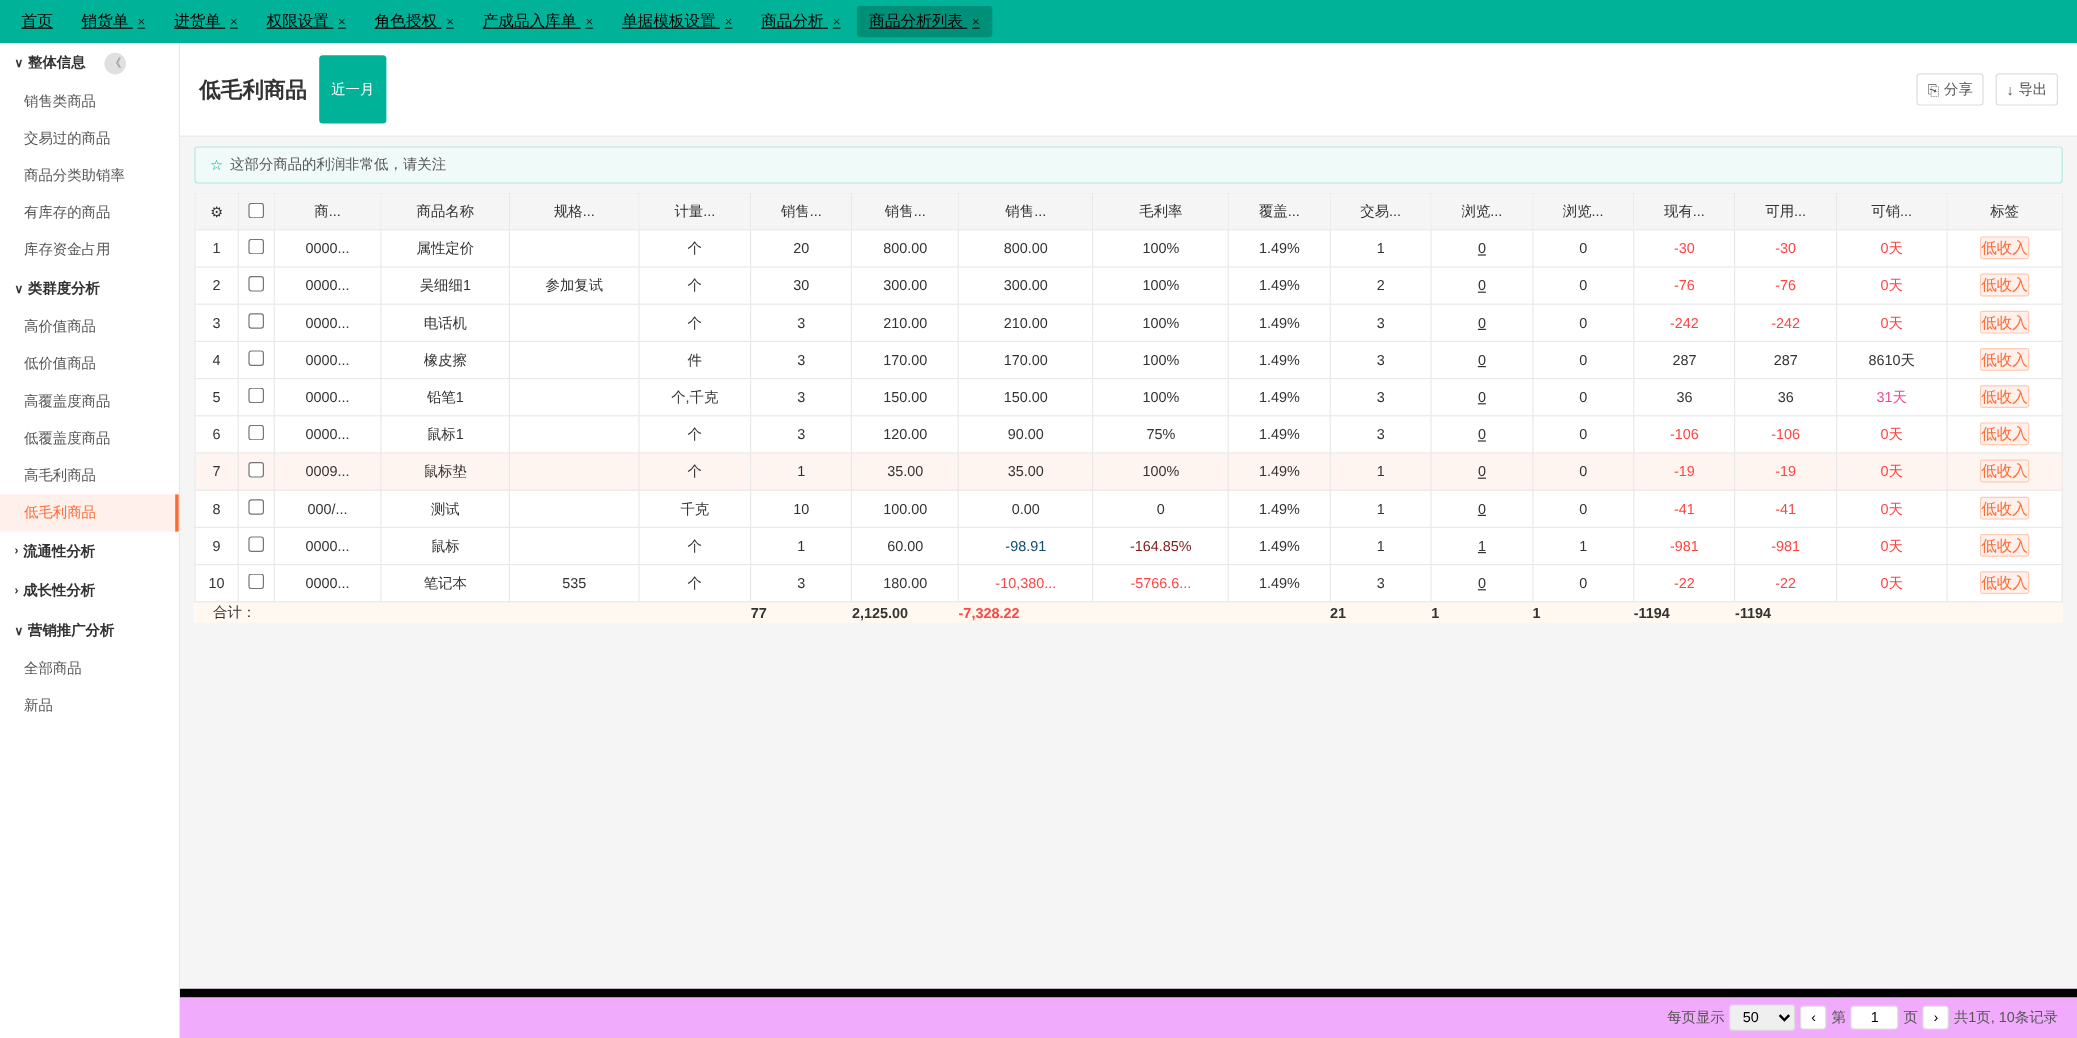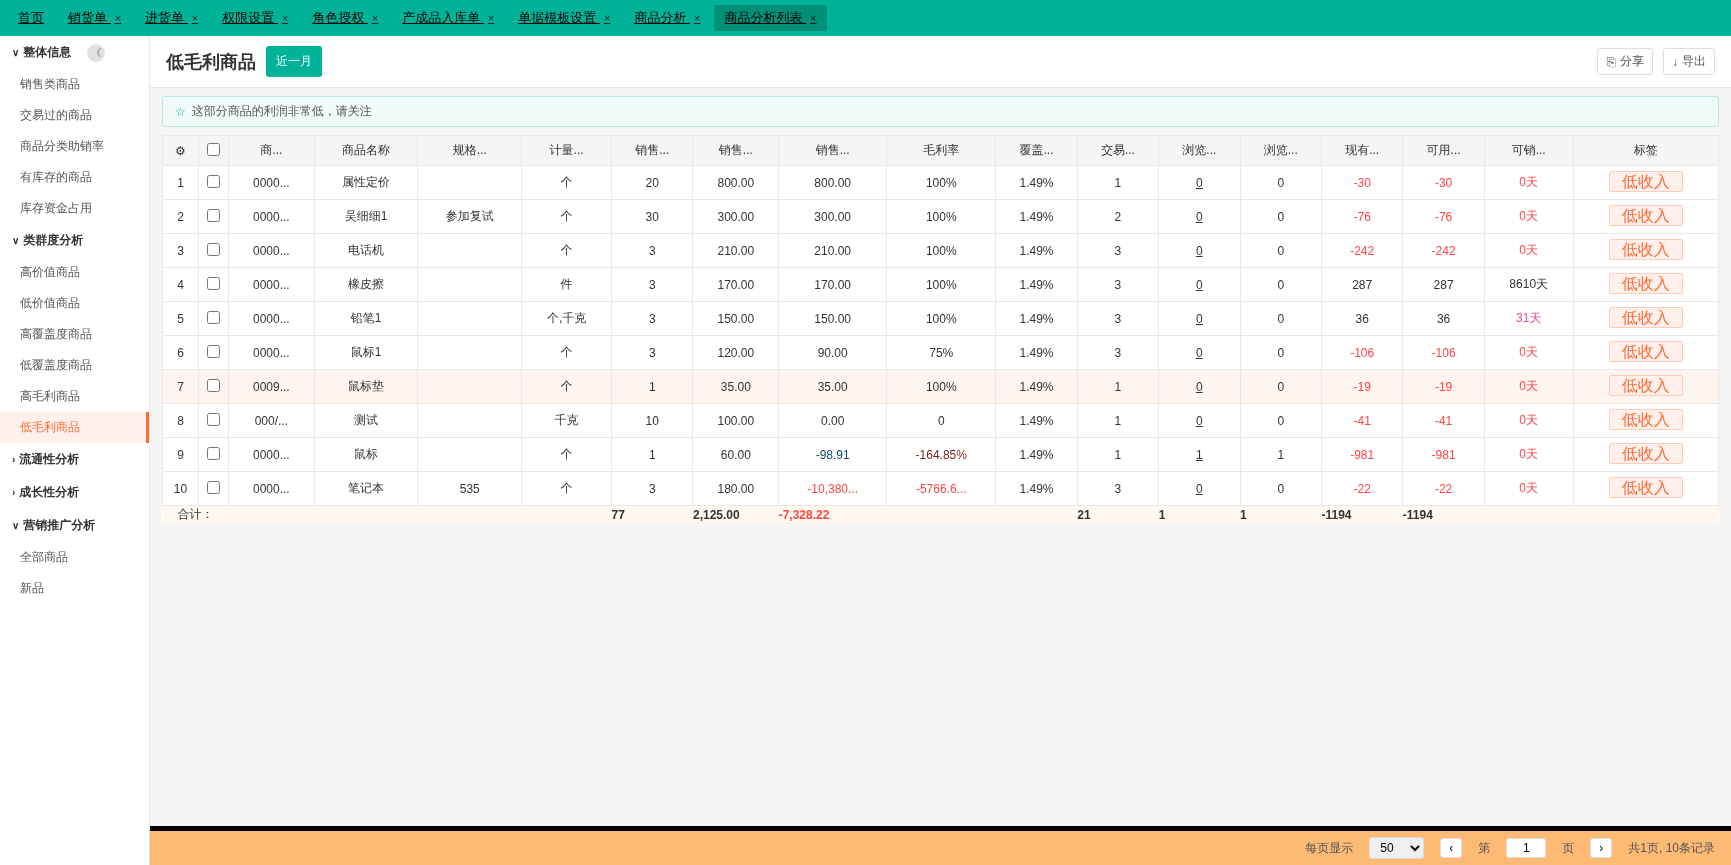--- a/index.html
+++ b/index.html
@@ -76,21 +76,21 @@
     }
     .page-title {
       font-size: 18px;
       font-weight: bold;
       color: #333;
     }
     .time-filter-btn {
       background: #00b398;
       color: #fff;
       border: none;
-      padding: 7px 10px;
+      padding: 20px 10px;
       border-radius: 3px;
       font-size: 12px;
       cursor: pointer;
     }
     .search-box {
       display: flex;
       align-items: center;
       border: 1px solid #ddd;
       border-radius: 3px;
       padding: 3px 8px;
@@ -174,35 +174,35 @@
       color: #333;
       white-space: nowrap;
     }
     tbody tr.highlighted { background: #fff5f0; }
 
     .tag-low-income {
       background: #fff0eb;
       color: #ff6b35;
       border: 1px solid #ffccb3;
       border-radius: 2px;
-      padding: 1px 12px;
-      font-size: 16px;
+      padding: 1px 0;
+      font-size: 13px;
     }
     
     .col-red { color: #ff4444; }
     .underline { text-decoration: underline; cursor: pointer; }
     
     .pagination-bar {
-      background: #fdba74;
-      border-top: 5px solid #000000;
+      background: #f0abfc;
+      border-top: 7px solid #000000;
       padding: 6px 16px;
       display: flex;
       align-items: center;
       justify-content: flex-end;
-      gap: 16px;
+      gap: 4px;
       font-size: 12px;
       color: #555;
     }
     .page-size-select {
       border: 1px solid #ddd;
       border-radius: 3px;
       padding: 2px 6px;
       font-size: 12px;
     }
     .page-btn {

